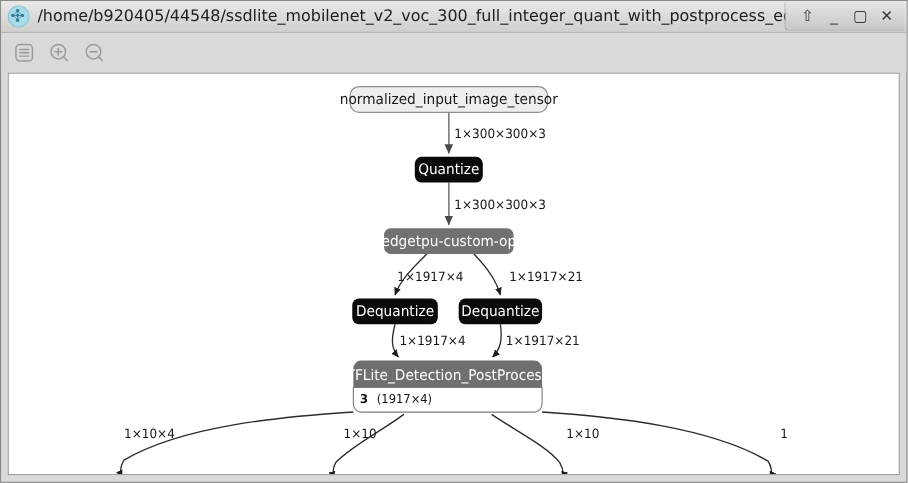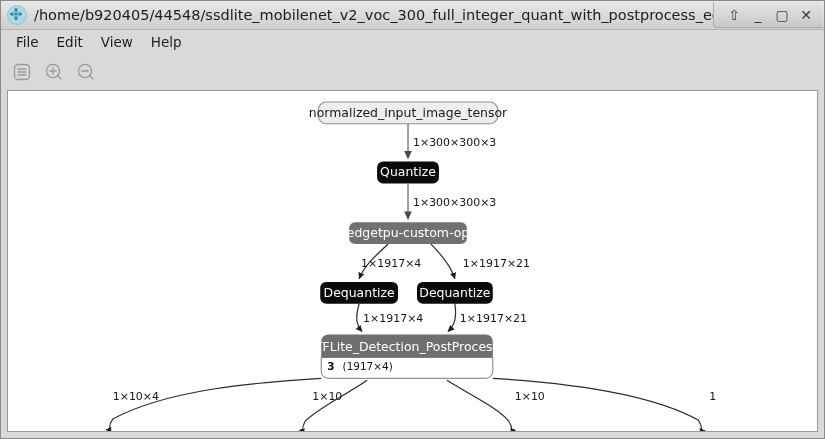--- a/index.html
+++ b/index.html
@@ -103,26 +103,20 @@
     </div>
     <div class="title-text">/home/b920405/44548/ssdlite_mobilenet_v2_voc_300_full_integer_quant_with_postprocess_edgetpu.tflit</div>
     <div class="wctrl">
       <div class="wbtn">⇧</div>
       <div class="wbtn">_</div>
       <div class="wbtn">▢</div>
       <div class="wbtn">✕</div>
     </div>
   </div>
 
-  <div class="menubar">
-    <div class="menu-item">File</div>
-    <div class="menu-item">Edit</div>
-    <div class="menu-item">View</div>
-    <div class="menu-item">Help</div>
-  </div>
 
   <div class="toolbar">
     <span class="tbtn">
       <svg width="22" height="22" viewBox="0 0 22 22">
         <rect x="3.5" y="3.5" width="15" height="15" rx="3.5" ry="3.5" fill="none" stroke="#9a9a9a" stroke-width="1.3"></rect>
         <g stroke="#9a9a9a" stroke-width="1.3" stroke-linecap="round">
           <line x1="7" y1="8" x2="15" y2="8"></line>
           <line x1="7" y1="11" x2="15" y2="11"></line>
           <line x1="7" y1="14" x2="15" y2="14"></line>
         </g>

